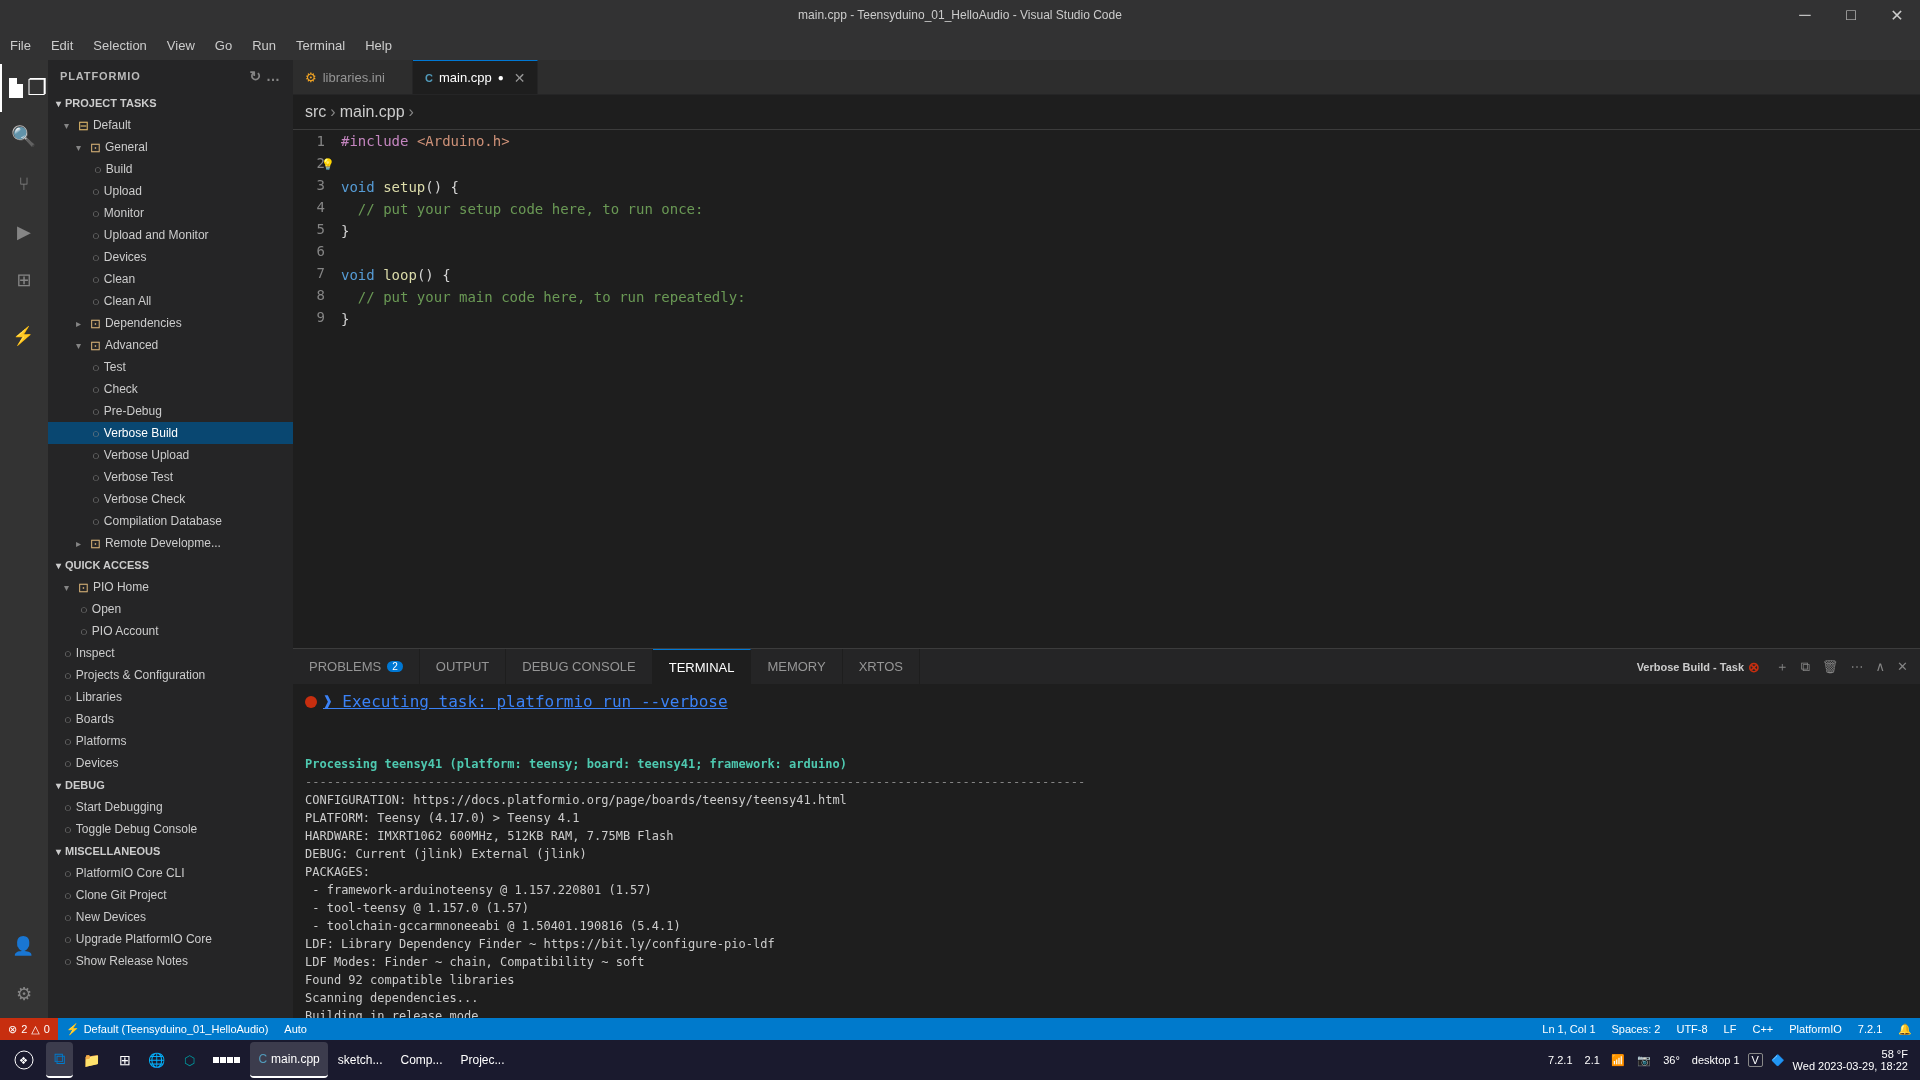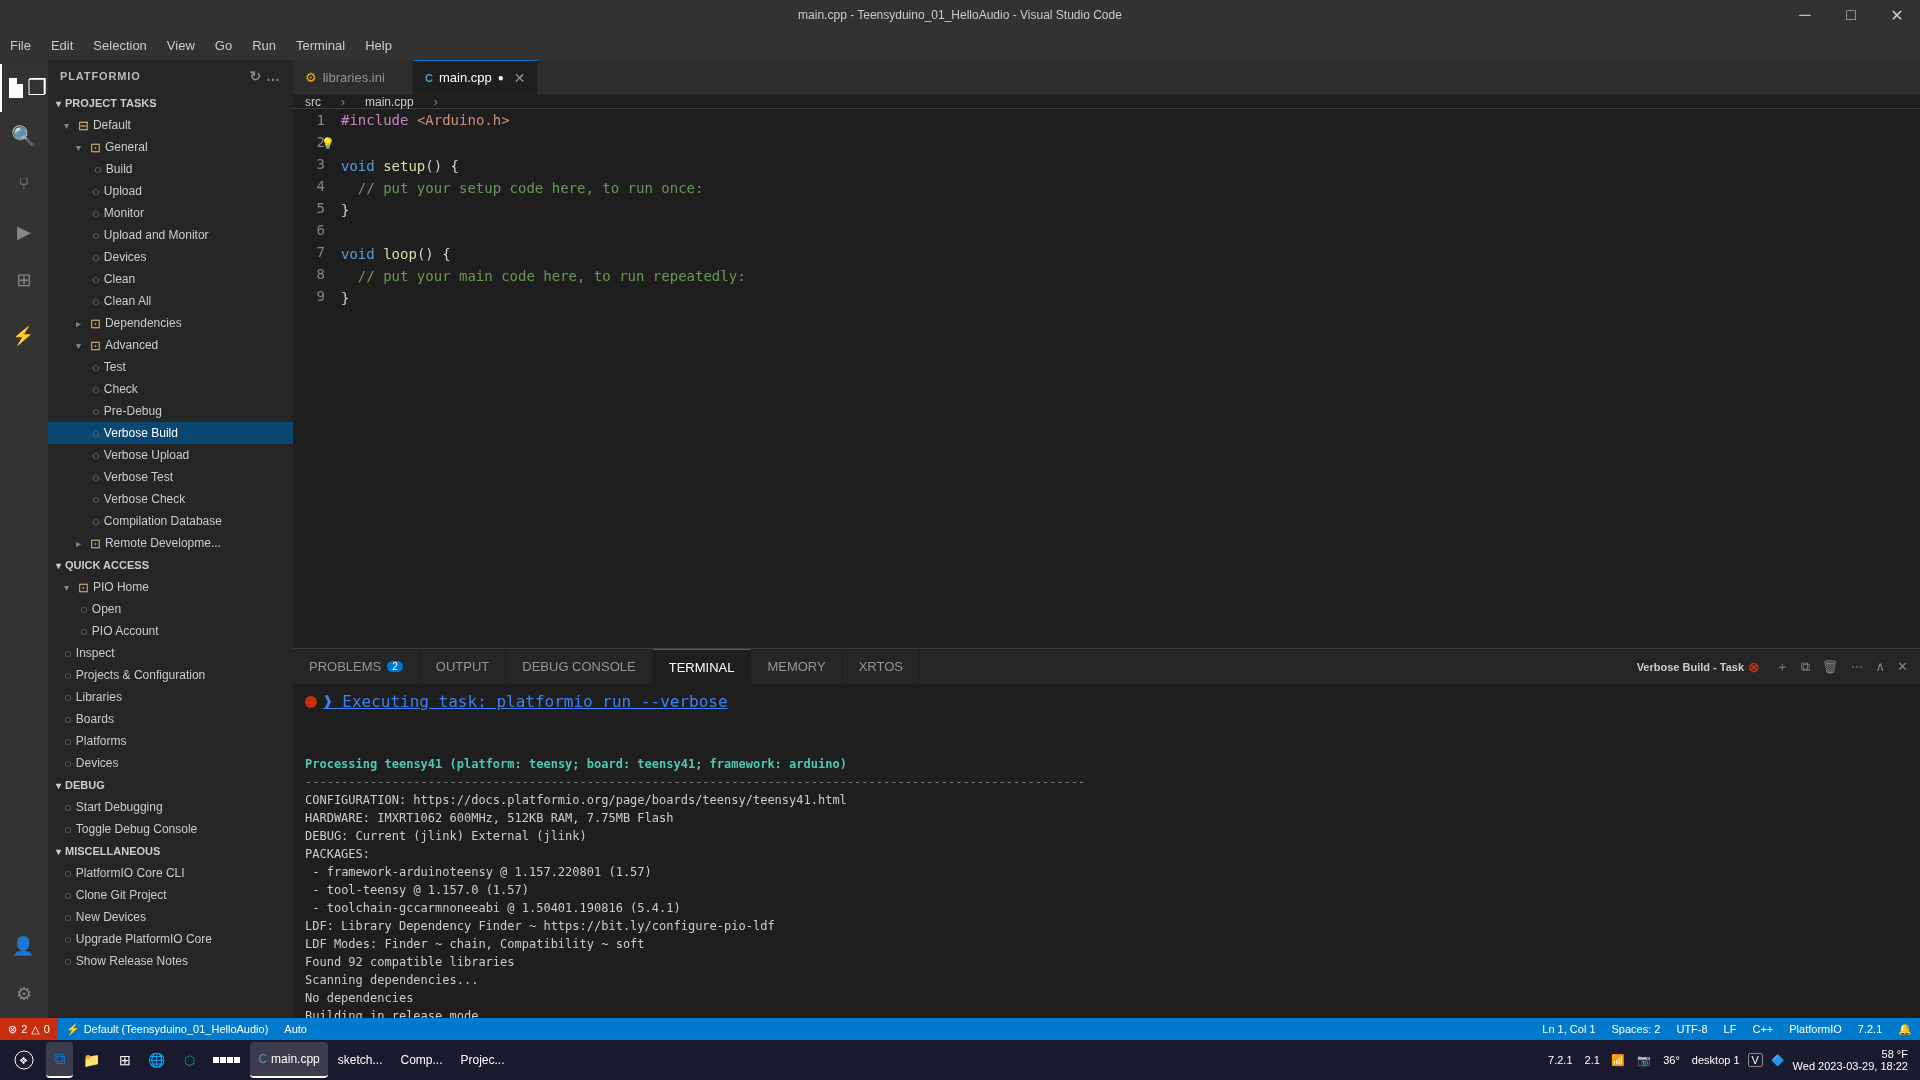--- a/index.html
+++ b/index.html
@@ -41,21 +41,21 @@
     
     .editor-area { flex: 1; display: flex; flex-direction: column; overflow: hidden; }
 
     
     .tabs-bar { background: #2d2d2d; height: 35px; display: flex; align-items: stretch; flex-shrink: 0; border-bottom: 1px solid #252526; }
     .tab { display: flex; align-items: center; padding: 0 12px; gap: 6px; cursor: pointer; border-right: 1px solid #252526; color: #969696; font-size: 13px; white-space: nowrap; min-width: 120px; }
     .tab.active { background: #1e1e1e; color: #fff; border-top: 1px solid #0078d4; }
     .tab .tab-close { font-size: 14px; color: #969696; margin-left: 4px; }
 
     
-    .breadcrumb { height: 14px; background: #1e1e1e; display: flex; align-items: center; padding: 0 12px; gap: 20px; color: #ccc; font-size: 12px; border-bottom: 1px solid #3c3c3c; flex-shrink: 0; }
+    .breadcrumb { height: 35px; background: #1e1e1e; display: flex; align-items: center; padding: 0 12px; gap: 4px; color: #ccc; font-size: 16px; border-bottom: 1px solid #3c3c3c; flex-shrink: 0; }
     .breadcrumb-sep { color: #858585; }
 
     
     .code-area { flex: 1; overflow-y: auto; background: #1e1e1e; display: flex; min-height: 0; }
     .line-numbers { background: #1e1e1e; color: #858585; padding: 0 8px; text-align: right; font-family: 'Consolas', monospace; font-size: 14px; line-height: 22px; user-select: none; min-width: 40px; }
     .code-content { flex: 1; font-family: 'Consolas', monospace; font-size: 14px; line-height: 22px; padding: 0 8px; white-space: pre; color: #d4d4d4; }
     .code-content .kw { color: #569cd6; }
     .code-content .fn { color: #dcdcaa; }
     .code-content .cm { color: #6a9955; }
     .code-content .inc { color: #c586c0; }
@@ -404,31 +404,31 @@
       </div>
       <div class="terminal-content">
         <div class="term-line executing-line">
           <span class="exec-dot"></span>
           <span style="font-size:16px;color:#3b82f6;text-decoration:underline;">❱ Executing task: platformio run --verbose</span>
         </div>
         <div class="term-line">&nbsp;</div>
         <div class="term-line term-proc">Processing <span style="color:#4ec9b0;">teensy41</span> (platform: teensy; board: teensy41; framework: arduino)</div>
         <div class="term-line term-dash">------------------------------------------------------------------------------------------------------------</div>
         <div class="term-line term-info">CONFIGURATION: https://docs.platformio.org/page/boards/teensy/teensy41.html</div>
+        <div class="term-line term-info">PLATFORM: Teensy (4.17.0) &gt; Teensy 4.1</div>
         <div class="term-line term-info">HARDWARE: IMXRT1062 600MHz, 512KB RAM, 7.75MB Flash</div>
         <div class="term-line term-info">DEBUG: Current (jlink) External (jlink)</div>
         <div class="term-line term-info">PACKAGES:</div>
         <div class="term-line term-info"> - framework-arduinoteensy @ 1.157.220801 (1.57)</div>
         <div class="term-line term-info"> - tool-teensy @ 1.157.0 (1.57)</div>
         <div class="term-line term-info"> - toolchain-gccarmnoneeabi @ 1.50401.190816 (5.4.1)</div>
         <div class="term-line term-info">LDF: Library Dependency Finder ~ https://bit.ly/configure-pio-ldf</div>
         <div class="term-line term-info">LDF Modes: Finder ~ chain, Compatibility ~ soft</div>
         <div class="term-line term-info">Found 92 compatible libraries</div>
         <div class="term-line term-info">Scanning dependencies...</div>
-        <div class="term-line term-info">No dependencies</div>
         <div class="term-line term-info">Building in release mode</div>
         <div class="term-line term-info" style="word-break:break-all;">arm-none-eabi-g++ -o .pio/build/teensy41/src/main.cpp.o -c -fno-exceptions -felide-constructors -fno-rtti -std=gnu++14 -Wno-error=narrowing -fpermissive -fno-threadsafe-statics -Wall -ffunction-sections -fdata-sections -mthumb -mcpu=cortex-m7 -nostdlib -fsingle-precision-constant -mfloat-abi=hard -mfpu=fpv5-d16 -O2 -DPLATFORMIO=60106 -D__IMXRT1062__ -DARDUINO_TEENSYDUINO=157 -DCORE_TEENSY -DF_CPU=600000000 -DLAYOUT_US_ENGLISH -Iinclude -Isrc -I/home/aaron/.platformio/packages/framework-arduinoteensy/cores/teensy4 src/main.cpp</div>
 
       </div>
     </div>
   </div>
 </div>
 
 <div class="status-bar">
   <div class="status-left">

